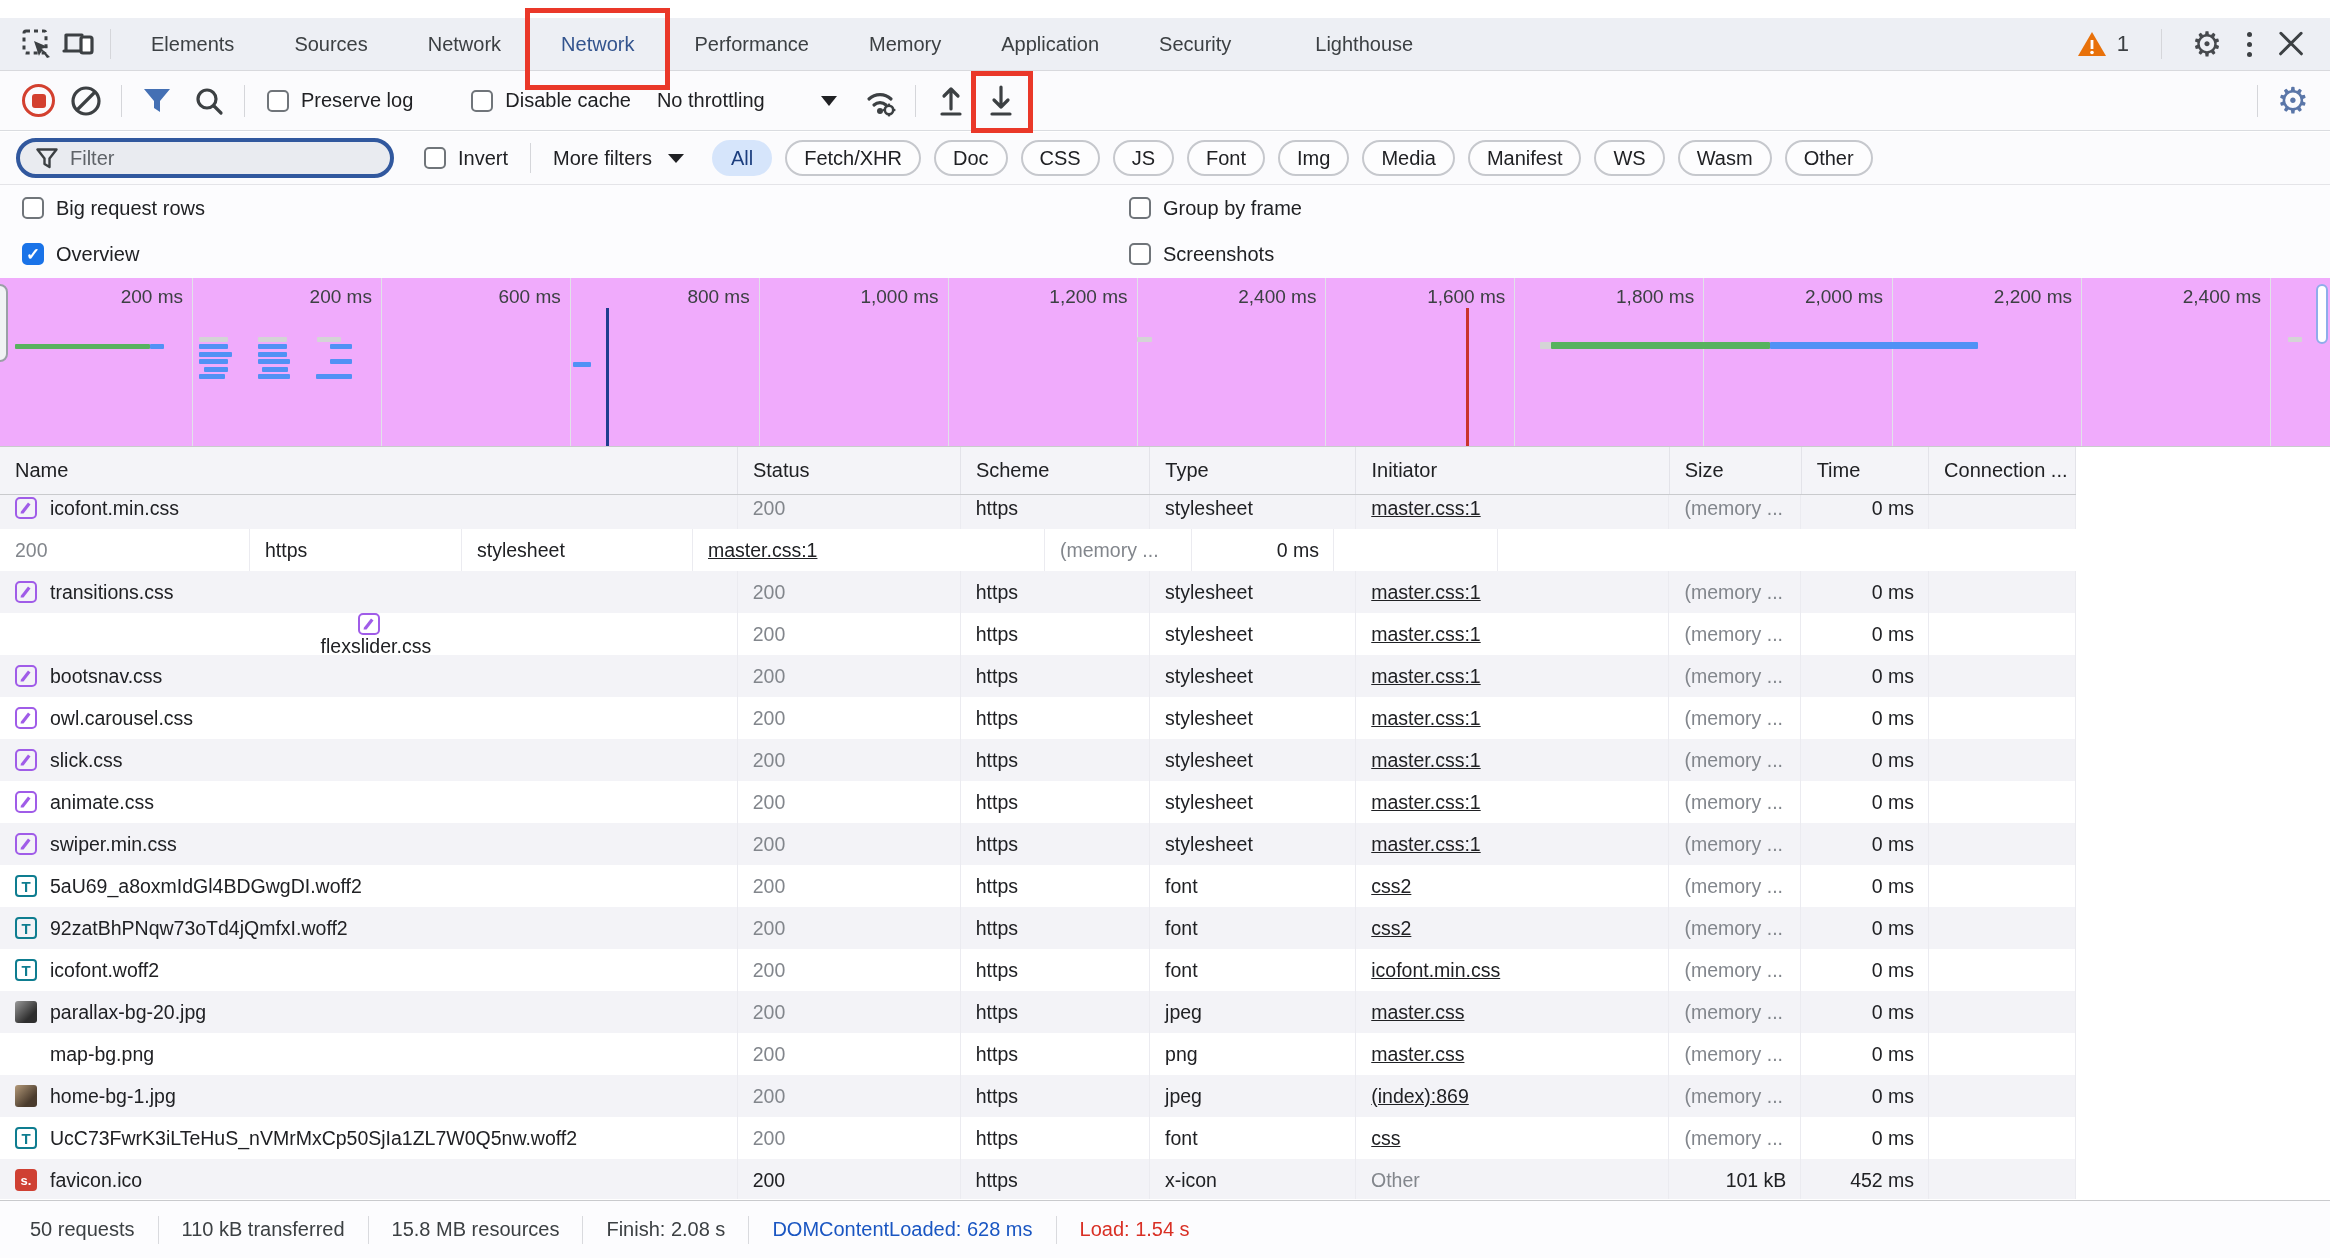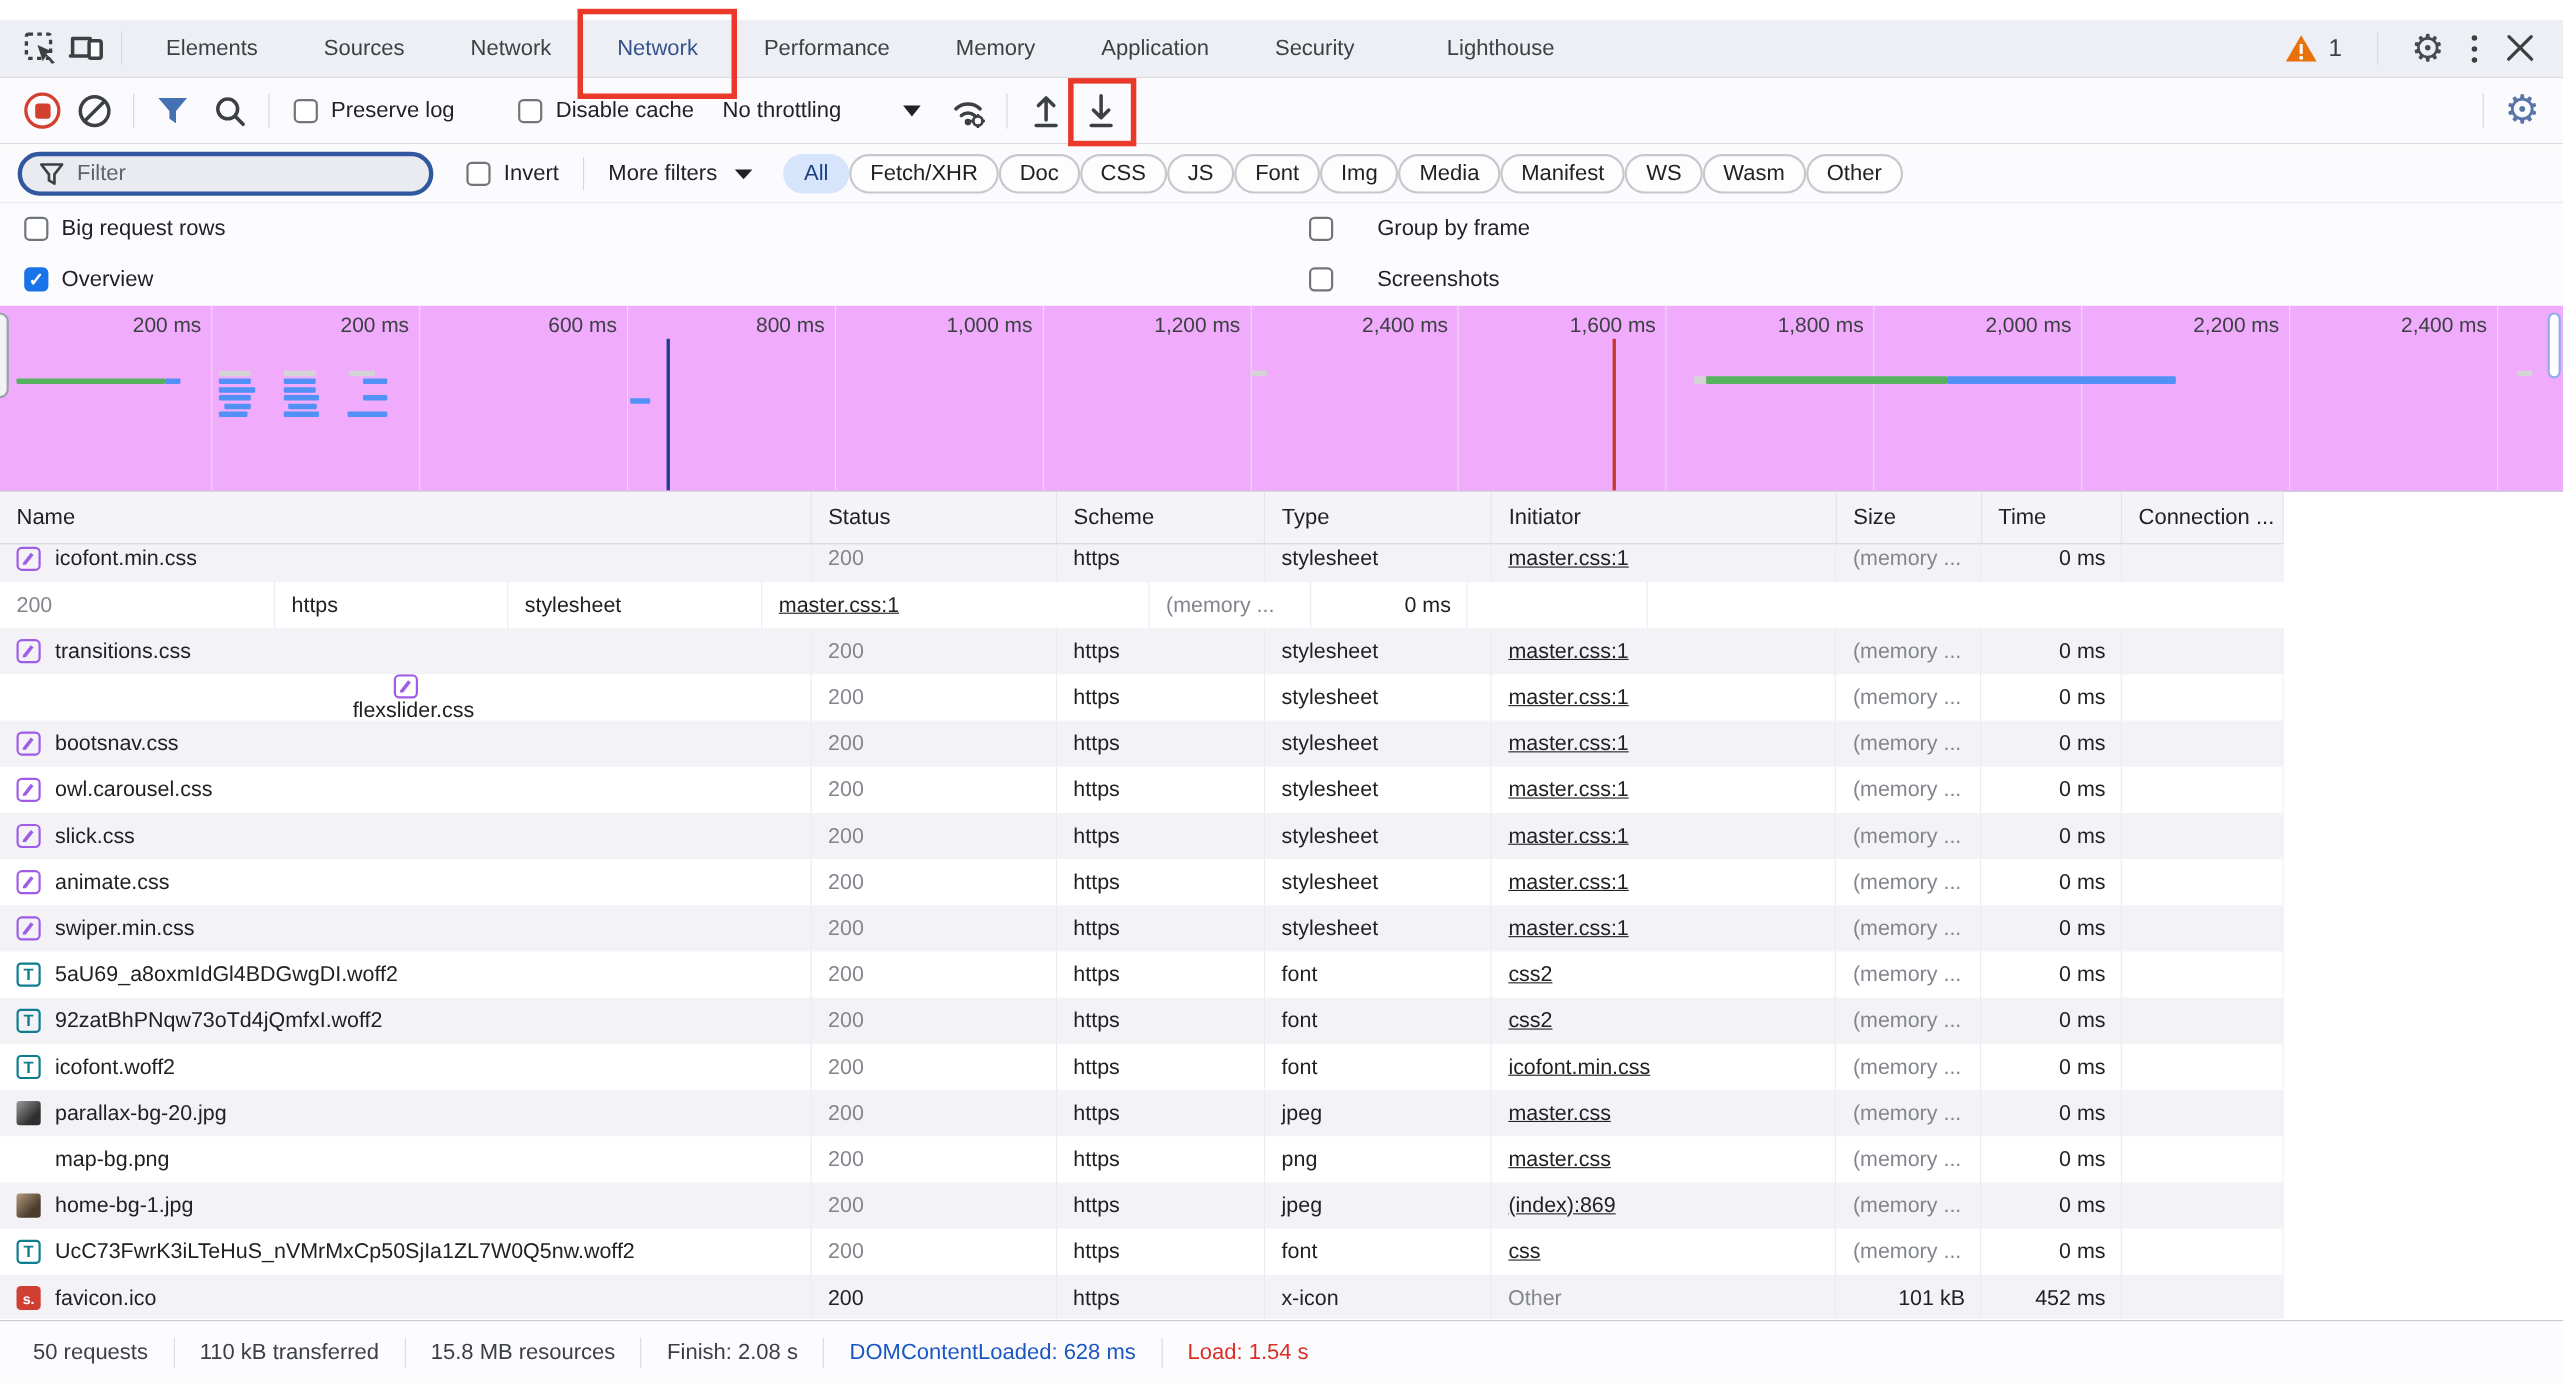--- a/index.html
+++ b/index.html
@@ -75,32 +75,32 @@
     border:4px solid #31589e; display:flex; align-items:center; padding:0 16px; gap:12px;
   }
   #filterpill input {
     border:none; outline:none; background:transparent; font-size:20px; color:#202124;
     font-family:"Liberation Sans", sans-serif; width:260px;
   }
   #filterpill input::placeholder { color:#5f6368; }
   #filterbar .sep { height:30px; margin:0 22px; }
   #morefilters { display:flex; align-items:center; gap:16px; font-size:20px; color:#202124; }
   #morefilters .caret { border-top-width:9px; }
-  #pills { display:flex; align-items:center; margin-left:28px; }
+  #pills { display:flex; align-items:center; gap:13px; margin-left:28px; }
   .pill {
     height:36px; display:flex; align-items:center; padding:0 17px; border-radius:18px;
     border:2px solid #c6c8cd; background:#fdfdfe; font-size:20px; color:#202124; white-space:nowrap;
   }
   .pill.selected { background:#d6e5fb; border-color:#d6e5fb; color:#1c3e7e; }
 
   
   #optrows { left:0; top:185px; width:2330px; height:93px; background:#fcfcfe; }
   .optrow { position:absolute; left:0; width:2330px; height:46px; display:flex; align-items:center; }
   .optleft { margin-left:22px; display:flex; align-items:center; }
-  .optright { position:absolute; left:1190px; display:flex; align-items:center;gap:28px; }
+  .optright { position:absolute; left:1129px; display:flex; align-items:center; }
 
   
   #overview { left:0; top:278px; width:2330px; height:169px; background:#f0abfc; border-bottom:1px solid #c9cacd; overflow:hidden; }
   .gridline { position:absolute; top:0; bottom:0; width:1px; background:#e1e2e8; }
   .ticklabel { position:absolute; top:8px; font-size:19px; color:#3c4043; transform:translateX(-100%); white-space:nowrap; }
   .ovbar { position:absolute; border-radius:1px; }
   .ovbar.green { background:#57b25f; }
   .ovbar.blue  { background:#5191f5; }
   .ovbar.gray  { background:#d4d4d6; }
   #dclline  { position:absolute; width:2.5px; background:#1f3d8f; top:30px; bottom:0; }

